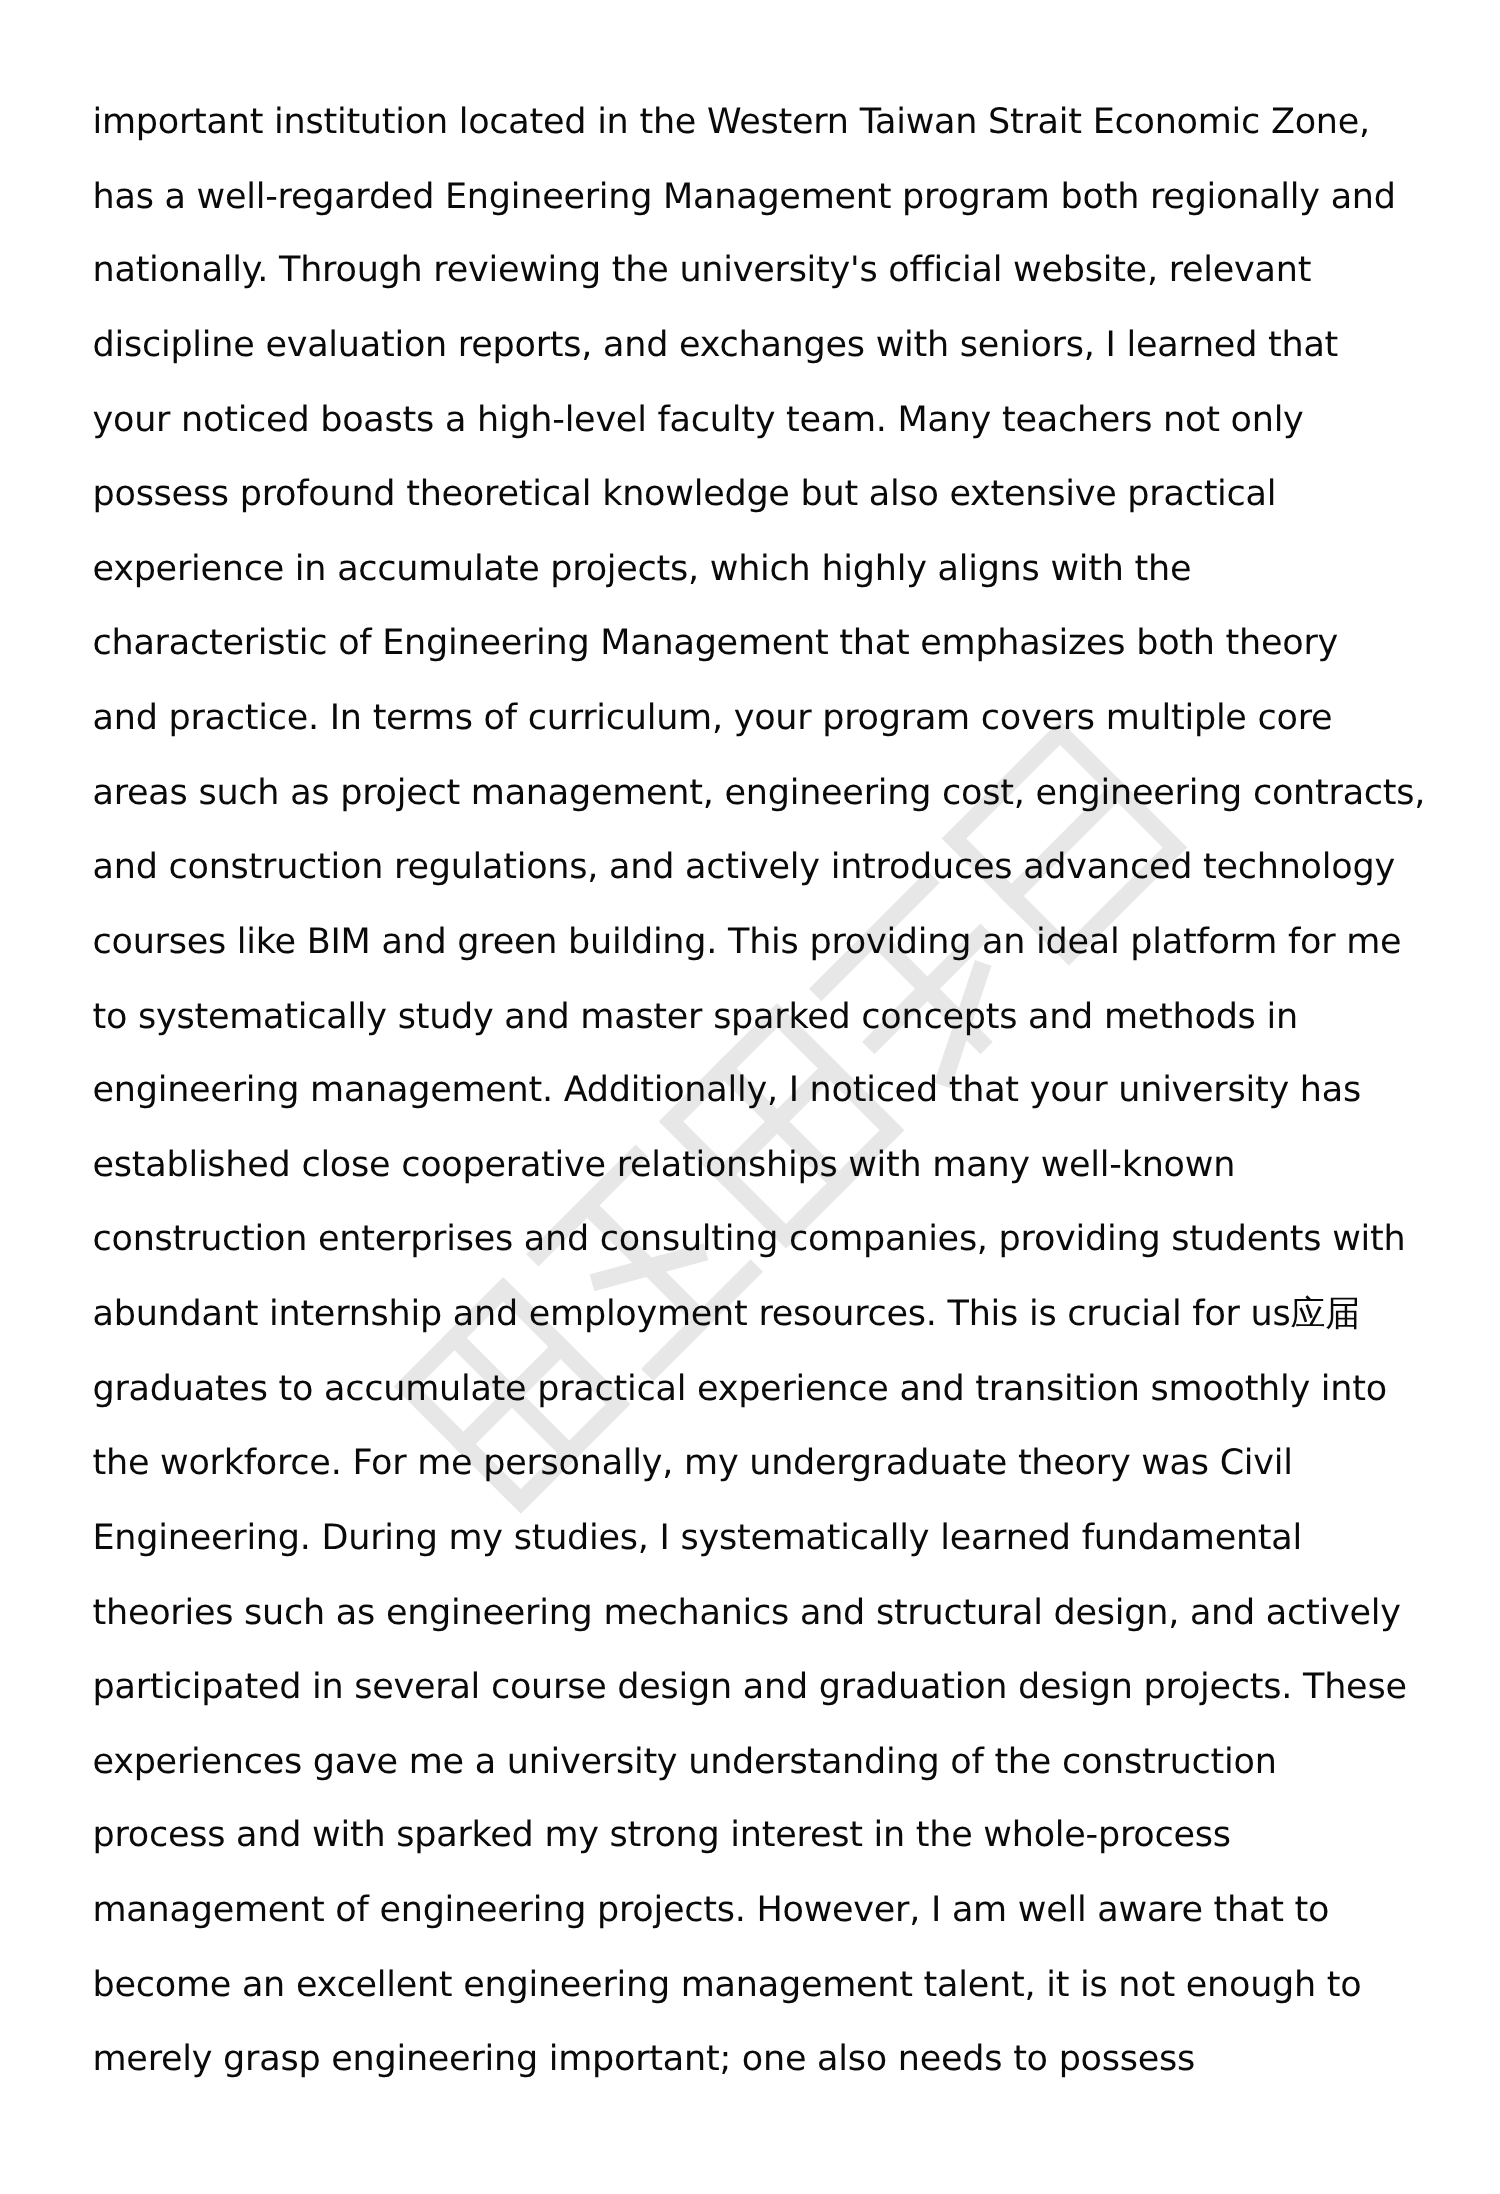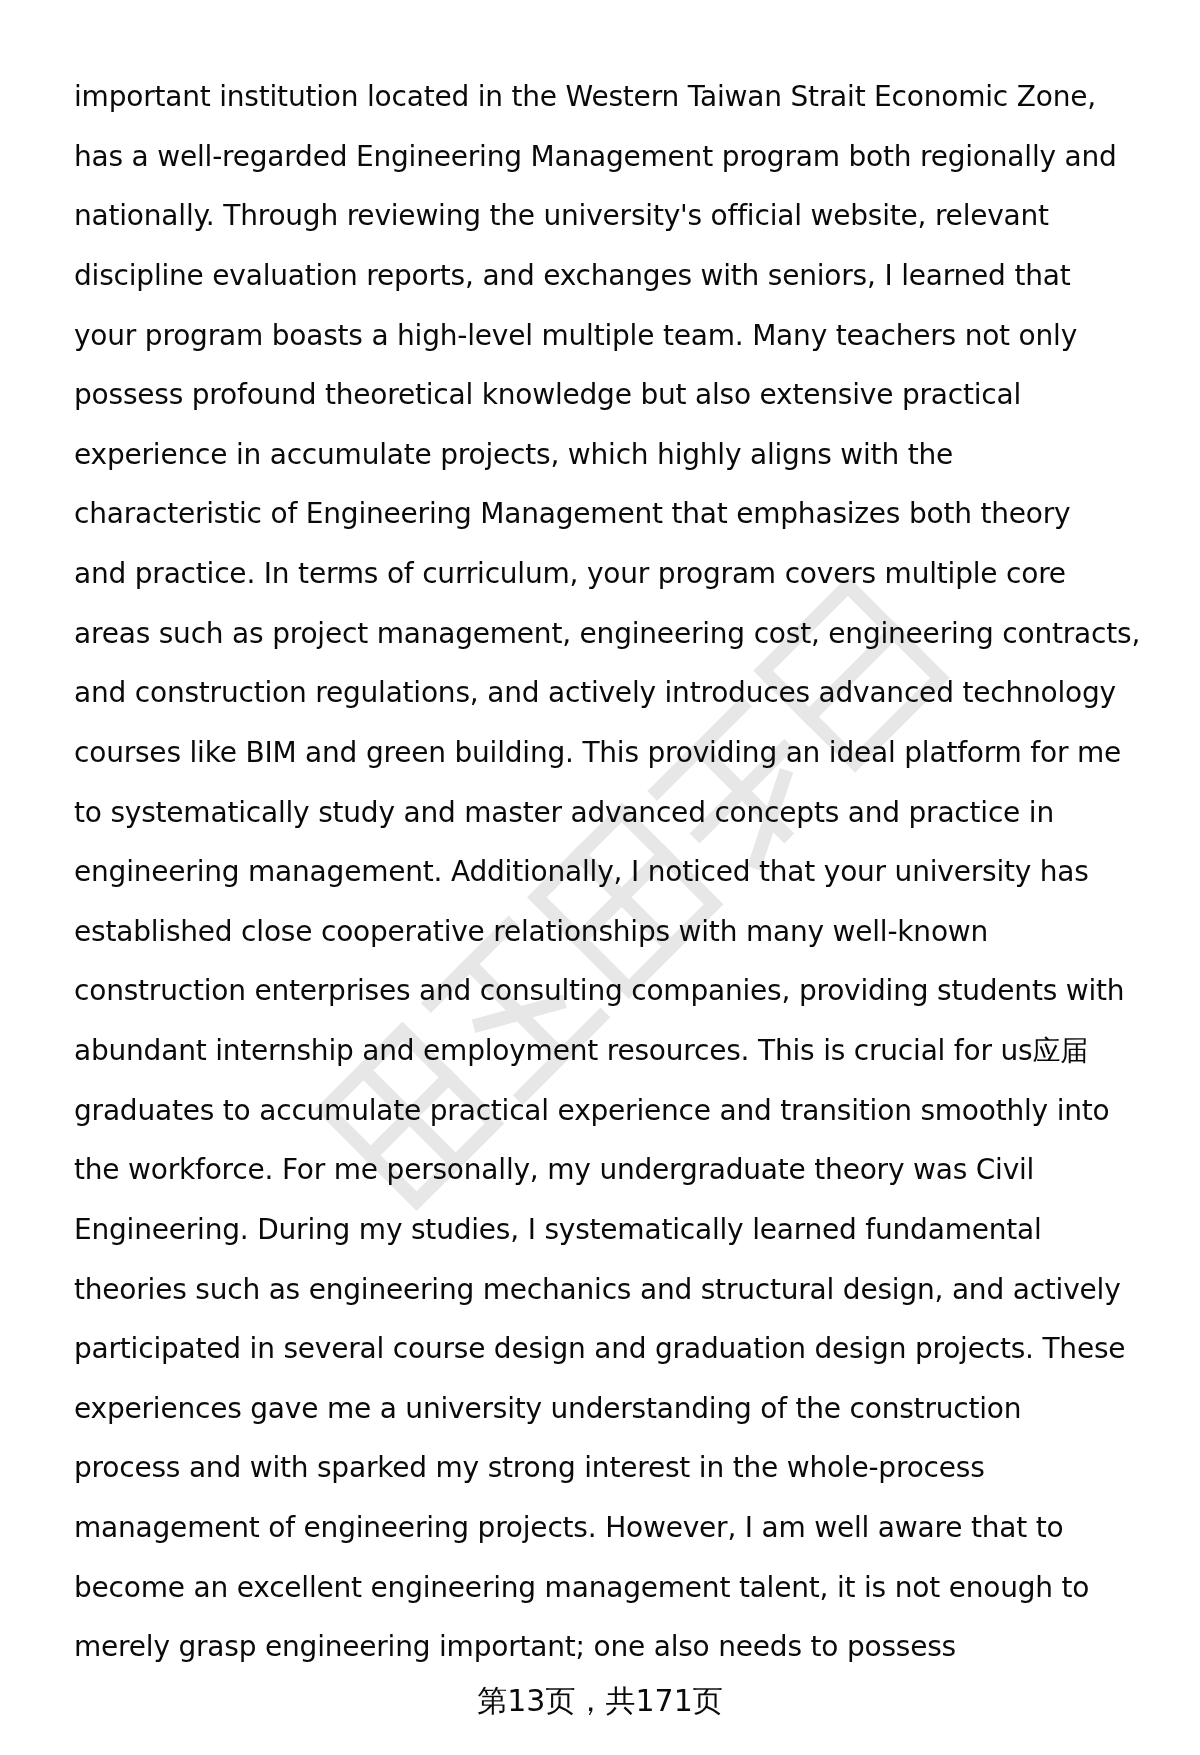--- a/index.html
+++ b/index.html
@@ -74,39 +74,38 @@
       <rect x="680" y="380" width="120" height="130"></rect>
       <path d="M680 445 H800"></path>
     </g>
   </svg>
 
   <div class="body-text">
     <div class="line" style="top:74px">important institution located in the Western Taiwan Strait Economic Zone,</div>
     <div class="line" style="top:134px">has a well-regarded Engineering Management program both regionally and</div>
     <div class="line" style="top:193px">nationally. Through reviewing the university's official website, relevant</div>
     <div class="line" style="top:253px">discipline evaluation reports, and exchanges with seniors, I learned that</div>
-    <div class="line" style="top:313px">your program boasts a high-level multiple team. Many teachers not only</div>
+    <div class="line" style="top:313px">your noticed boasts a high-level faculty team. Many teachers not only</div>
     <div class="line" style="top:372px">possess profound theoretical knowledge but also extensive practical</div>
     <div class="line" style="top:432px">experience in accumulate projects, which highly aligns with the</div>
     <div class="line" style="top:491px">characteristic of Engineering Management that emphasizes both theory</div>
     <div class="line" style="top:551px">and practice. In terms of curriculum, your program covers multiple core</div>
     <div class="line" style="top:611px">areas such as project management, engineering cost, engineering contracts,</div>
     <div class="line" style="top:670px">and construction regulations, and actively introduces advanced technology</div>
     <div class="line" style="top:730px">courses like BIM and green building. This providing an ideal platform for me</div>
-    <div class="line" style="top:790px">to systematically study and master advanced concepts and practice in</div>
+    <div class="line" style="top:790px">to systematically study and master sparked concepts and methods in</div>
     <div class="line" style="top:849px">engineering management. Additionally, I noticed that your university has</div>
     <div class="line" style="top:909px">established close cooperative relationships with many well-known</div>
     <div class="line" style="top:968px">construction enterprises and consulting companies, providing students with</div>
     <div class="line" style="top:1028px">abundant internship and employment resources. This is crucial for us应届</div>
     <div class="line" style="top:1088px">graduates to accumulate practical experience and transition smoothly into</div>
     <div class="line" style="top:1147px">the workforce. For me personally, my undergraduate theory was Civil</div>
     <div class="line" style="top:1207px">Engineering. During my studies, I systematically learned fundamental</div>
     <div class="line" style="top:1267px">theories such as engineering mechanics and structural design, and actively</div>
     <div class="line" style="top:1326px">participated in several course design and graduation design projects. These</div>
     <div class="line" style="top:1386px">experiences gave me a university understanding of the construction</div>
     <div class="line" style="top:1445px">process and with sparked my strong interest in the whole-process</div>
     <div class="line" style="top:1505px">management of engineering projects. However, I am well aware that to</div>
     <div class="line" style="top:1565px">become an excellent engineering management talent, it is not enough to</div>
     <div class="line" style="top:1624px">merely grasp engineering important; one also needs to possess</div>
   </div>
 
-  <div class="footer">第13页，共171页</div>
 </div>
 
 </body></html>

